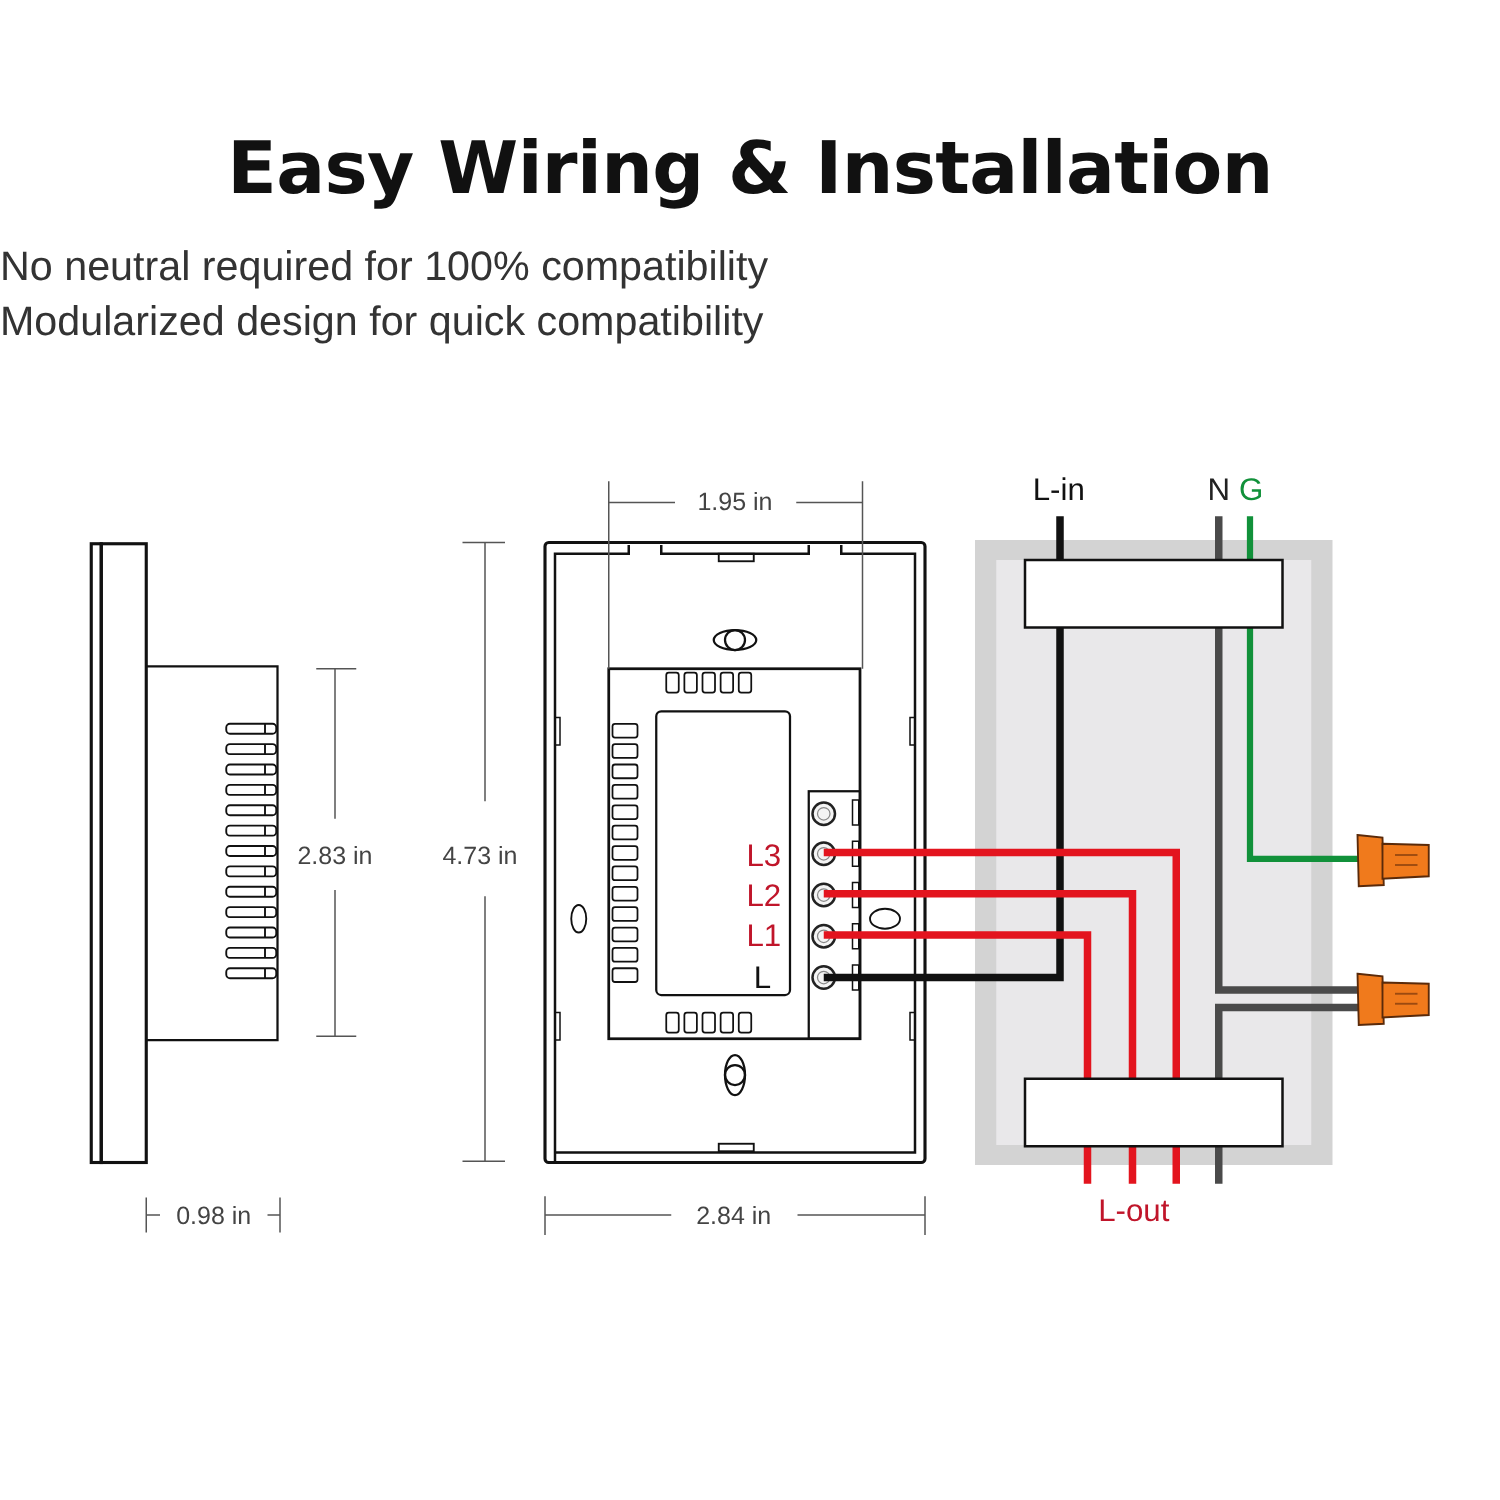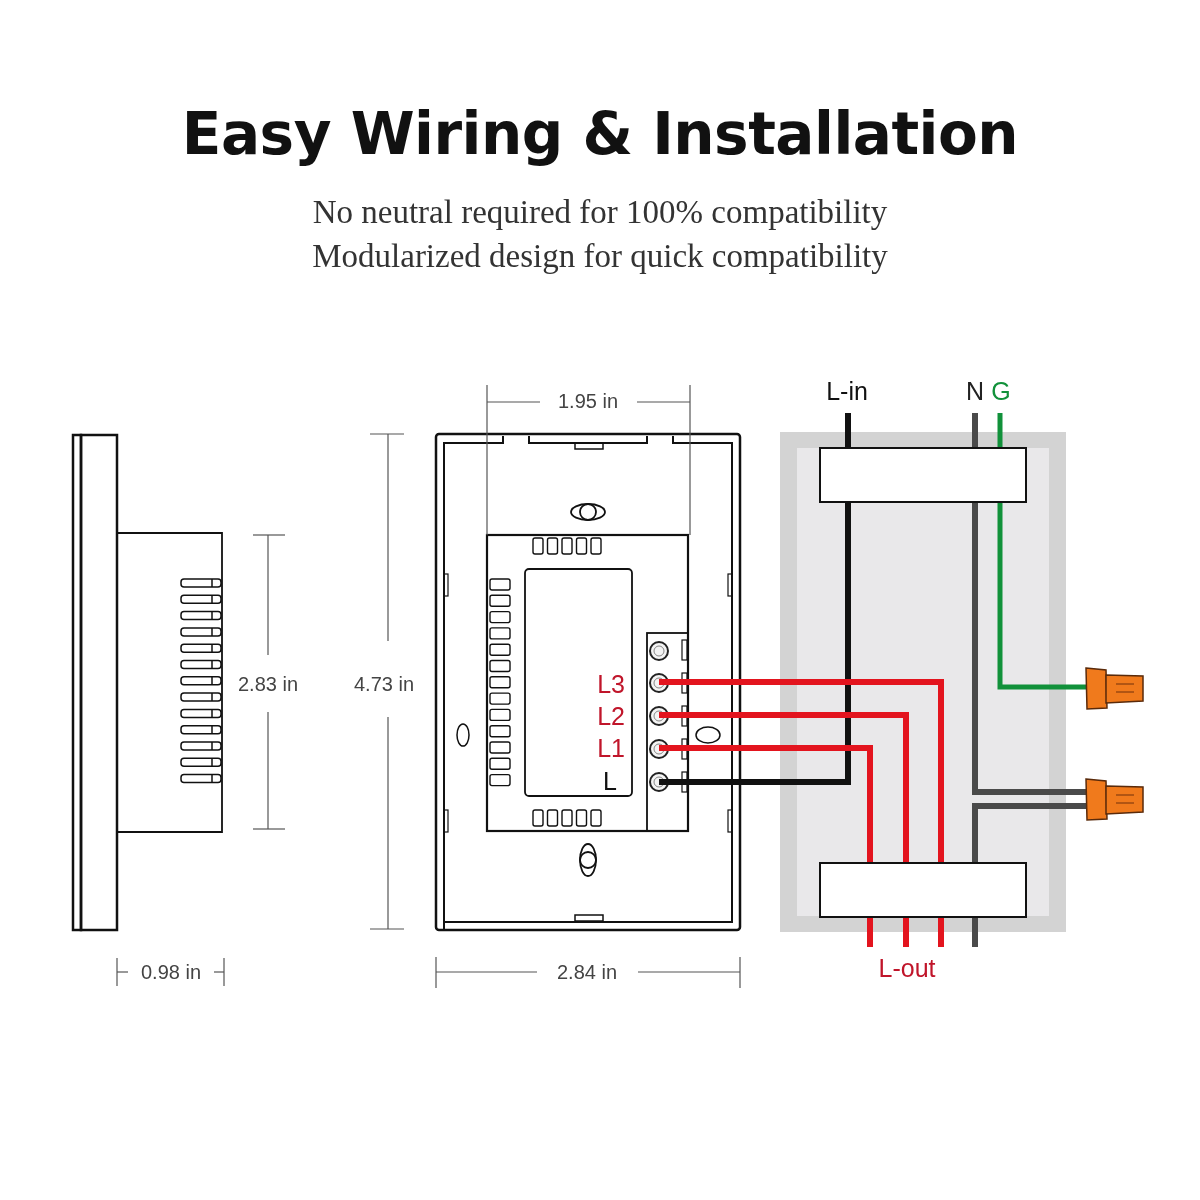--- a/index.html
+++ b/index.html
@@ -1,18 +1,18 @@
 <!DOCTYPE html>
 <html><head>
 <meta charset="utf-8">
 <style>
   html, body { margin: 0; padding: 0; background: #ffffff; }
   body { width: 1200px; height: 1200px; position: relative; overflow: hidden; font-family: "DejaVu Sans", sans-serif; }
   .title { position: absolute; left: 0; top: 100px; width: 1200px; text-align: center; font-family: "DejaVu Sans", sans-serif; font-weight: bold; font-size: 58px; color: #111; letter-spacing: -0.5px; }
-  .sub { position: absolute; left: 0; width: 1200px; text-align: center; font-family: Liberation Serif, serif; font-size: 33px; color: #333; }
+  .sub { position: absolute; left: 0; width: 1200px; font-family: Liberation Sans, sans-serif; font-size: 33px; color: #333; }
   .sub1 { top: 194px; }
   .sub2 { top: 238px; }
   svg { position: absolute; left: 0; top: 0; }
   .dim { font-family: "Liberation Sans", sans-serif; font-size: 20px; fill: #444; }
   .lbl { font-family: "Liberation Sans", sans-serif; font-size: 25px; }
 </style>
 </head>
 <body>
 
 <div class="title">Easy Wiring &amp; Installation</div>

